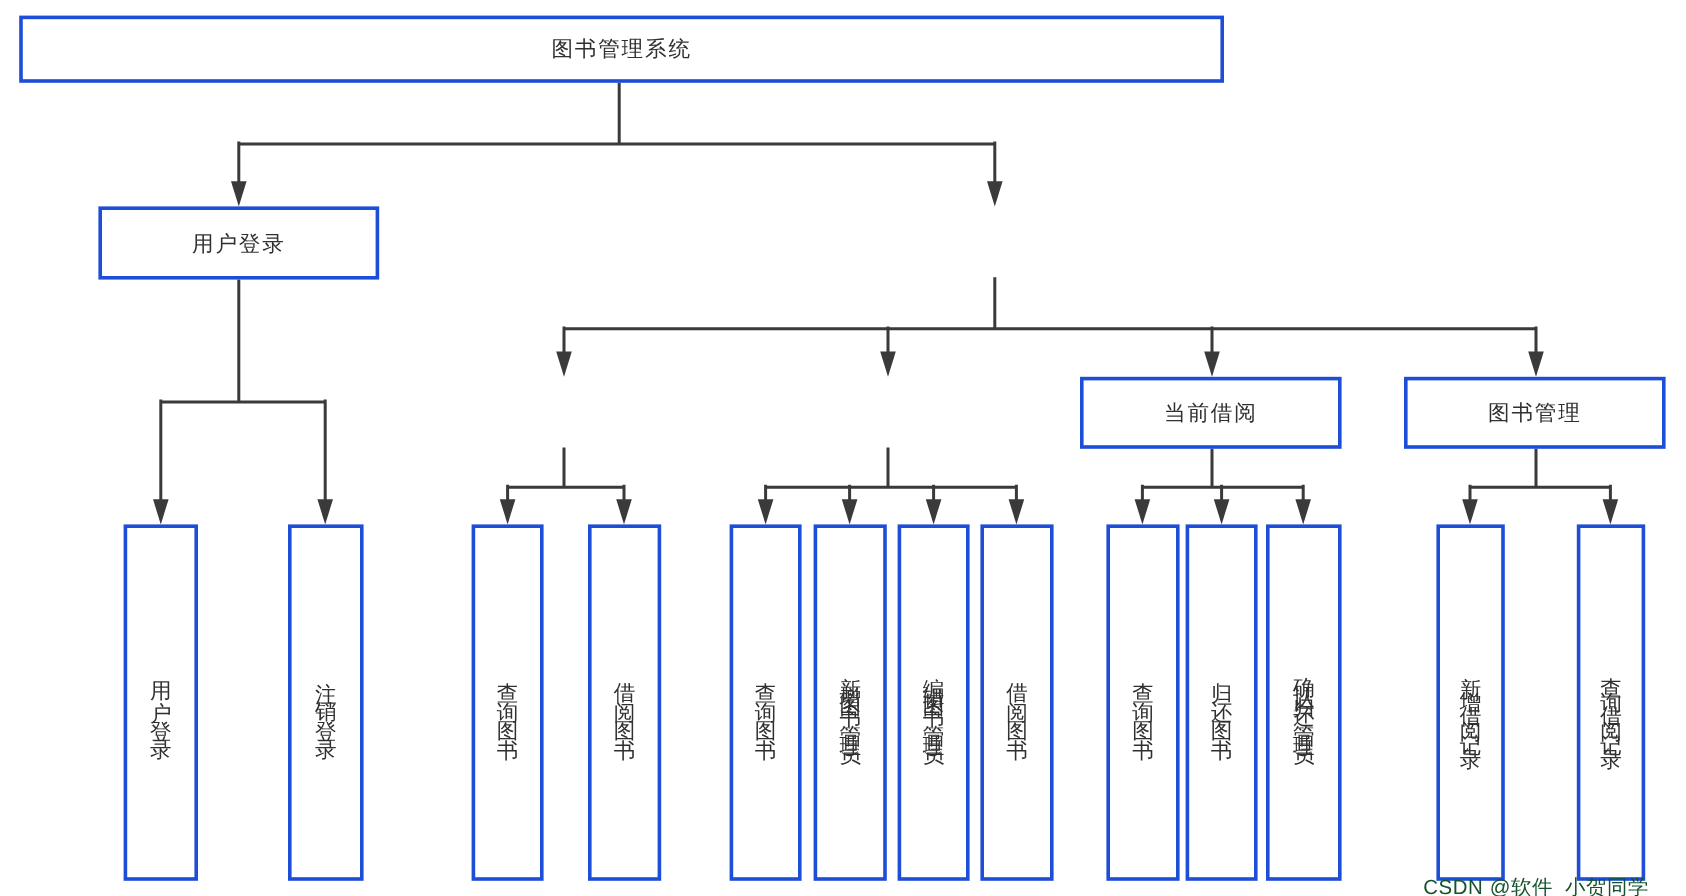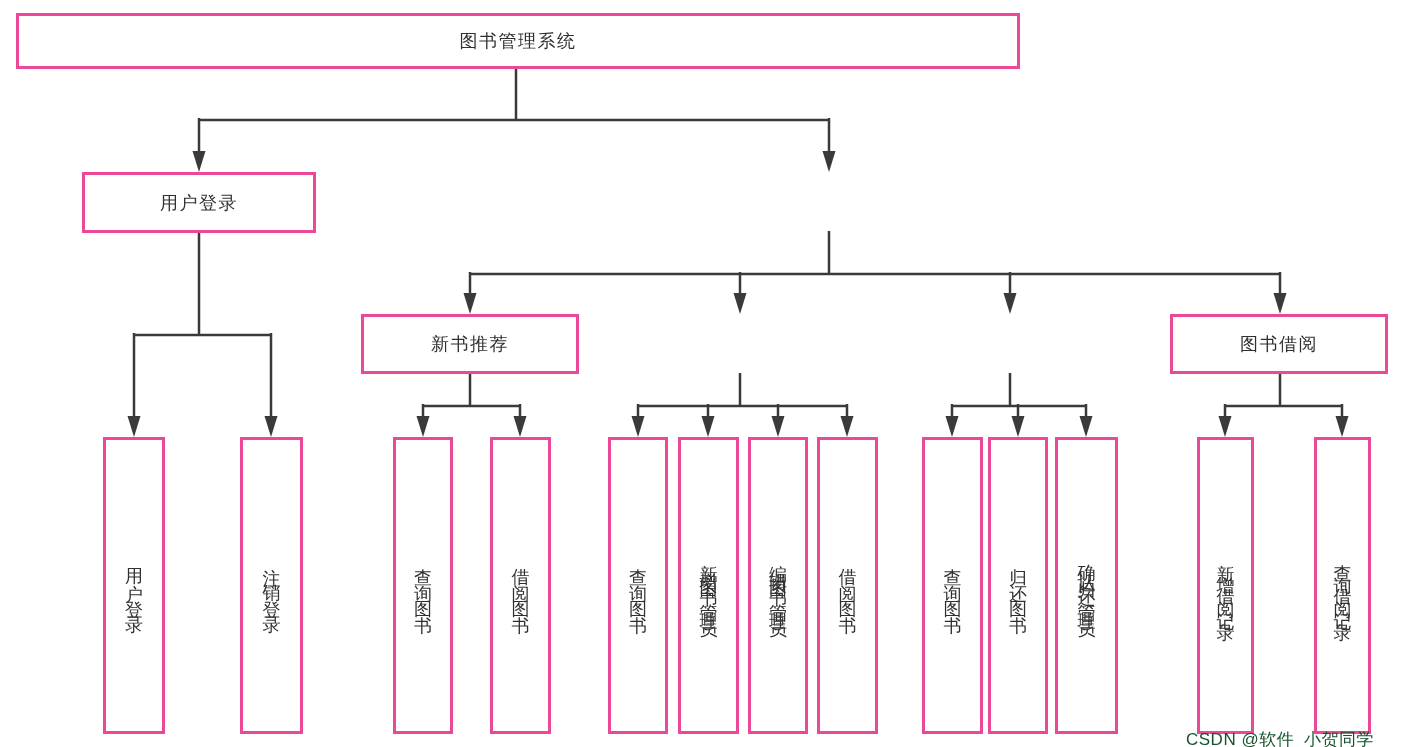--- a/index.html
+++ b/index.html
@@ -2,21 +2,21 @@
 <html><head>
 <meta charset="utf-8">
 <style>
   html,body{margin:0;padding:0;background:#ffffff;}
   .stage{
     position:relative;width:1405px;height:747px;background:#ffffff;
     font-family:"Liberation Sans",sans-serif;color:#303030;overflow:hidden;
   }
   .wires{position:absolute;left:0;top:0;}
   .node{
-    position:absolute;box-sizing:border-box;border:3px solid #ec4899;background:#ffffff;
+    position:absolute;box-sizing:border-box;border:3px solid #1d4ed8;background:#ffffff;
     display:flex;align-items:center;justify-content:center;
   }
   .node .lbl{font-size:18px;letter-spacing:1.5px;white-space:nowrap;}
   .leaf .lbl{
     writing-mode:vertical-rl;text-orientation:mixed;
     font-size:18px;white-space:nowrap;letter-spacing:8px;
   }
   .ls-lg .lbl{letter-spacing:16px;}
   .ls-md .lbl{letter-spacing:12px;}
   .ls-sm .lbl{letter-spacing:8px;}
@@ -71,25 +71,25 @@
   </svg>
 
   <div class="node" style="left:16px;top:13px;width:1004px;height:56px">
     <span class="lbl">图书管理系统</span>
   </div>
 
   <div class="node" style="left:82px;top:172px;width:234px;height:61px">
     <span class="lbl">用户登录</span>
   </div>
 
-  <div class="node" style="left:361px;top:314px;width:218px;height:60px">
-    <span class="lbl">新书推荐</span>
+  <div class="node" style="left:900px;top:314px;width:218px;height:60px">
+    <span class="lbl">当前借阅</span>
   </div>
   <div class="node" style="left:1170px;top:314px;width:218px;height:60px">
-    <span class="lbl">图书借阅</span>
+    <span class="lbl">图书管理</span>
   </div>
 
   <div class="node leaf ls-lg" style="left:103px;top:437px;width:62px;height:297px">
     <span class="lbl">用户登录</span>
   </div>
   <div class="node leaf ls-lg" style="left:240px;top:437px;width:63px;height:297px">
     <span class="lbl">注销登录</span>
   </div>
 
   <div class="node leaf ls-lg" style="left:393px;top:437px;width:60px;height:297px">

